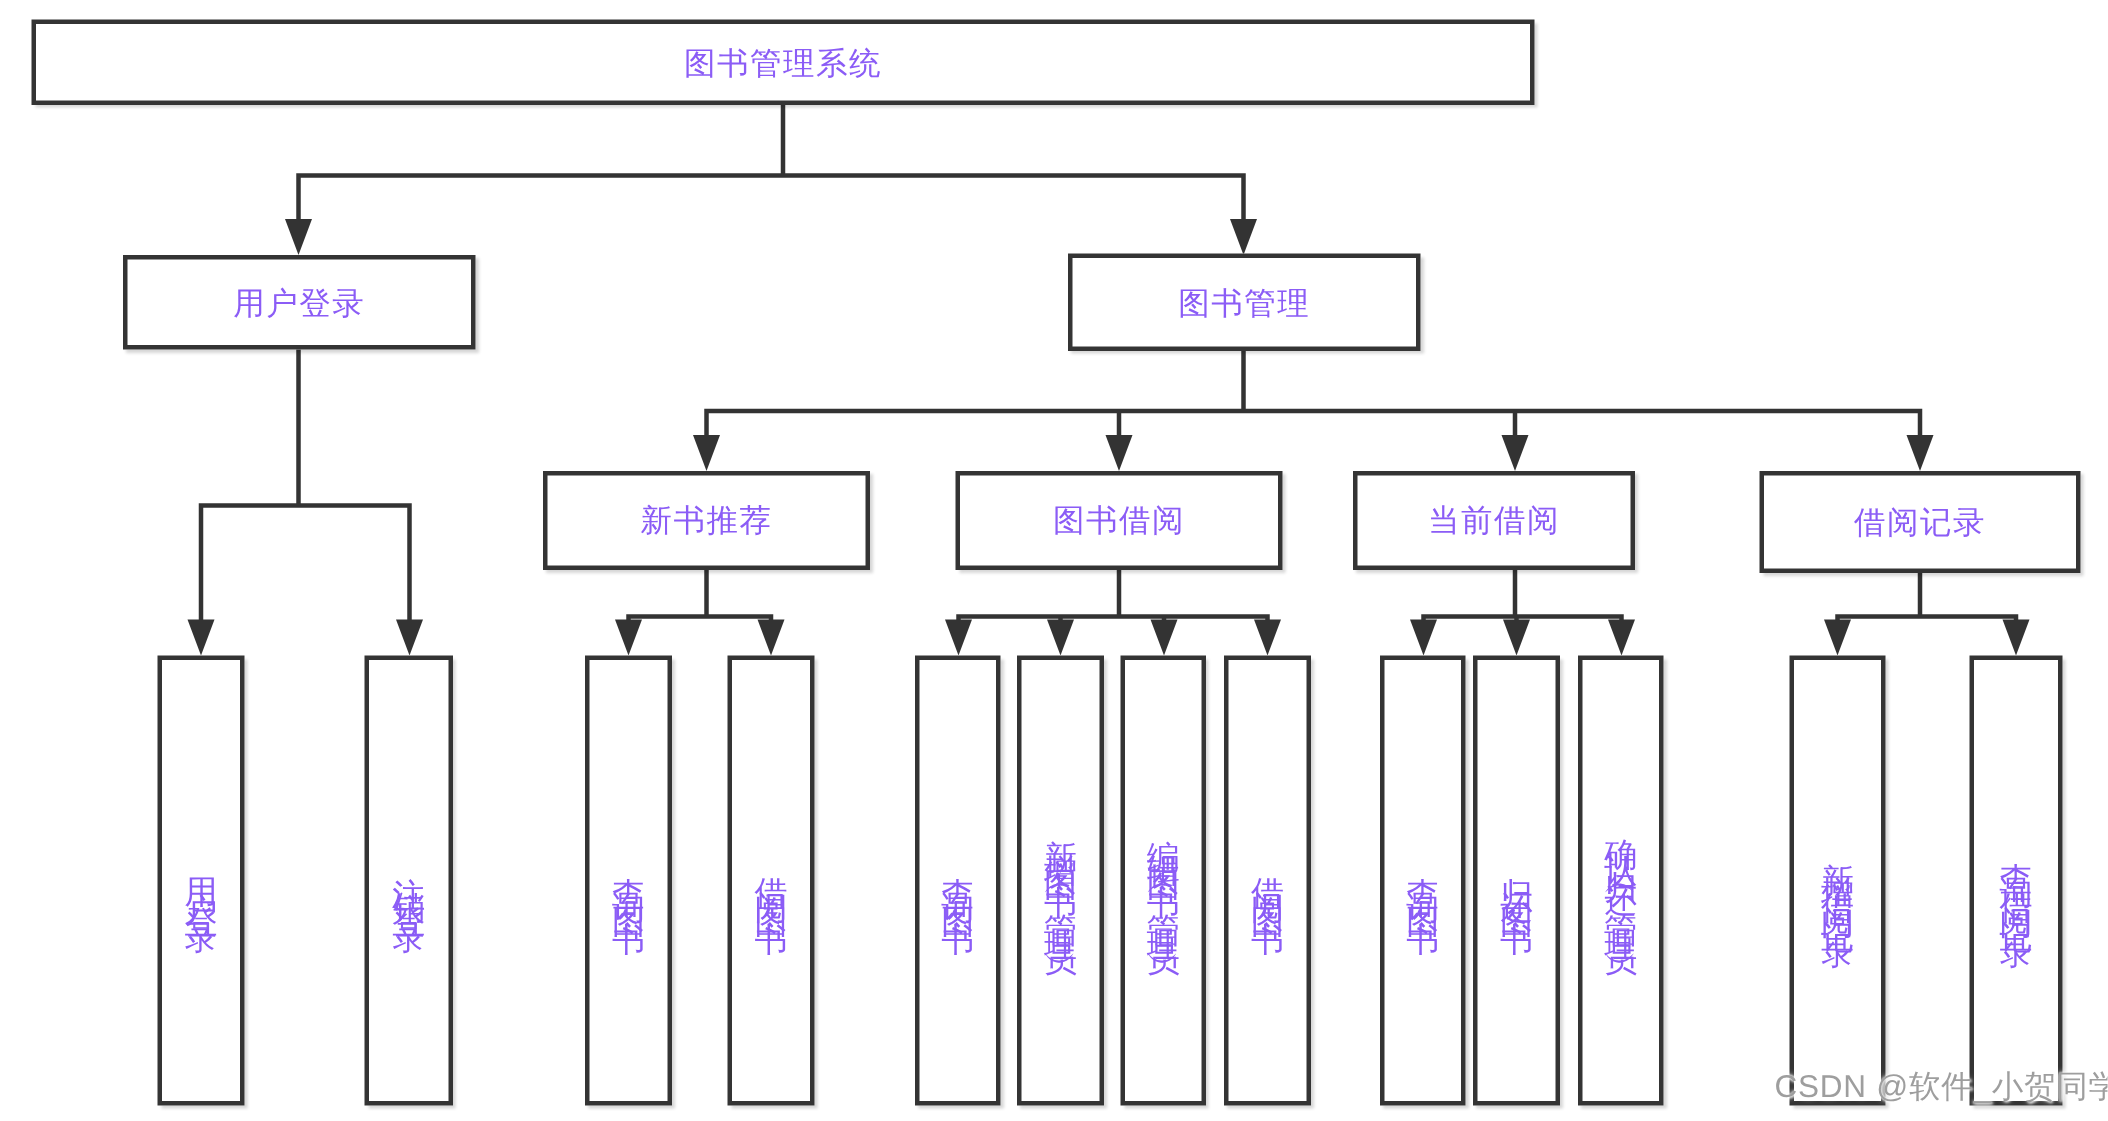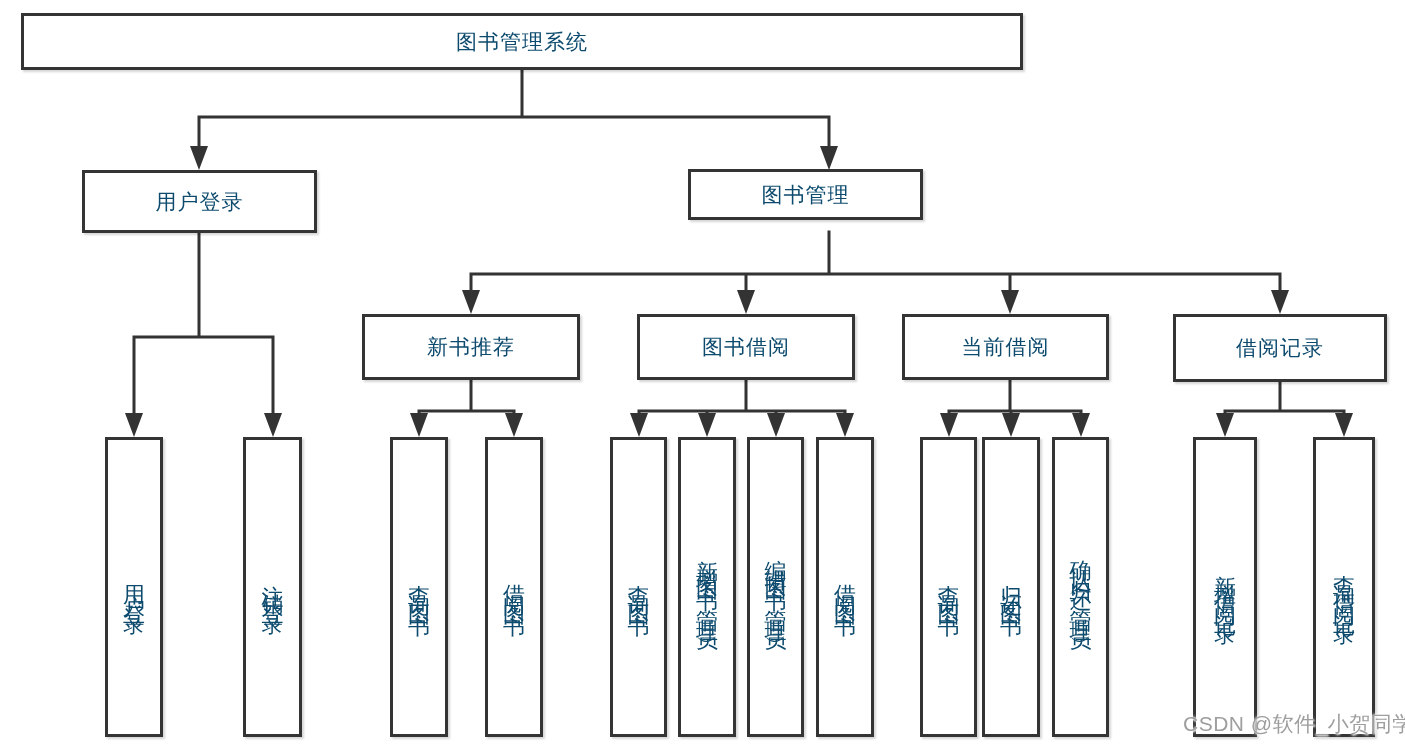--- a/index.html
+++ b/index.html
@@ -5,21 +5,21 @@
   html,body{margin:0;padding:0;background:#ffffff;}
   body{width:1405px;height:747px;overflow:hidden;
        font-family:"Liberation Sans","DejaVu Sans",sans-serif;}
   .stage{position:relative;width:1405px;height:747px;background:#ffffff;}
   .wires{position:absolute;left:0;top:0;width:1405px;height:747px;z-index:1;}
   .wires path.shafts{stroke:#333333;stroke-width:3;fill:none;stroke-linecap:square;}
   .wires polygon{fill:#333333;stroke:none;}
   .node{position:absolute;box-sizing:border-box;background:#ffffff;
         border:3px solid #343434;z-index:2;
         display:flex;align-items:center;justify-content:center;
-        color:#0c4a6e;box-shadow:2px 2px 2px rgba(0,0,0,0.16);}
+        color:#8b5cf6;box-shadow:2px 2px 2px rgba(0,0,0,0.16);}
   .node.hz .lbl{font-size:21px;letter-spacing:1px;white-space:nowrap;}
   .node.vt .lbl{writing-mode:vertical-rl;text-orientation:mixed;
                 font-size:22px;line-height:1;letter-spacing:10px;white-space:nowrap;}
   .watermark{position:absolute;left:1183px;top:710px;z-index:5;
              font-size:21px;color:#9e9e9e;white-space:nowrap;letter-spacing:0.5px;
              text-shadow:0 0 4px #ffffff,0 0 2px #ffffff,1px 1px 2px #ffffff;}
 </style>
 </head>
 <body>
 
@@ -57,31 +57,31 @@
     </g>
   </svg>
 
   <div class="node hz" style="left:21px;top:13px;width:1002px;height:57px">
     <span class="lbl">图书管理系统</span>
   </div>
 
   <div class="node hz" style="left:82px;top:170px;width:235px;height:63px">
     <span class="lbl">用户登录</span>
   </div>
-  <div class="node hz" style="left:688px;top:169px;width:235px;height:51px">
+  <div class="node hz" style="left:712px;top:169px;width:235px;height:65px">
     <span class="lbl">图书管理</span>
   </div>
 
   <div class="node hz" style="left:637px;top:314px;width:218px;height:66px">
     <span class="lbl">图书借阅</span>
   </div>
   <div class="node hz" style="left:362px;top:314px;width:218px;height:66px">
     <span class="lbl">新书推荐</span>
   </div>
-  <div class="node hz" style="left:902px;top:314px;width:207px;height:66px">
+  <div class="node hz" style="left:902px;top:314px;width:188px;height:66px">
     <span class="lbl">当前借阅</span>
   </div>
   <div class="node hz" style="left:1173px;top:314px;width:214px;height:68px">
     <span class="lbl">借阅记录</span>
   </div>
 
   <div class="node vt" style="left:105px;top:437px;width:58px;height:300px">
     <span class="lbl">用户登录</span>
   </div>
   <div class="node vt" style="left:243px;top:437px;width:59px;height:300px">

